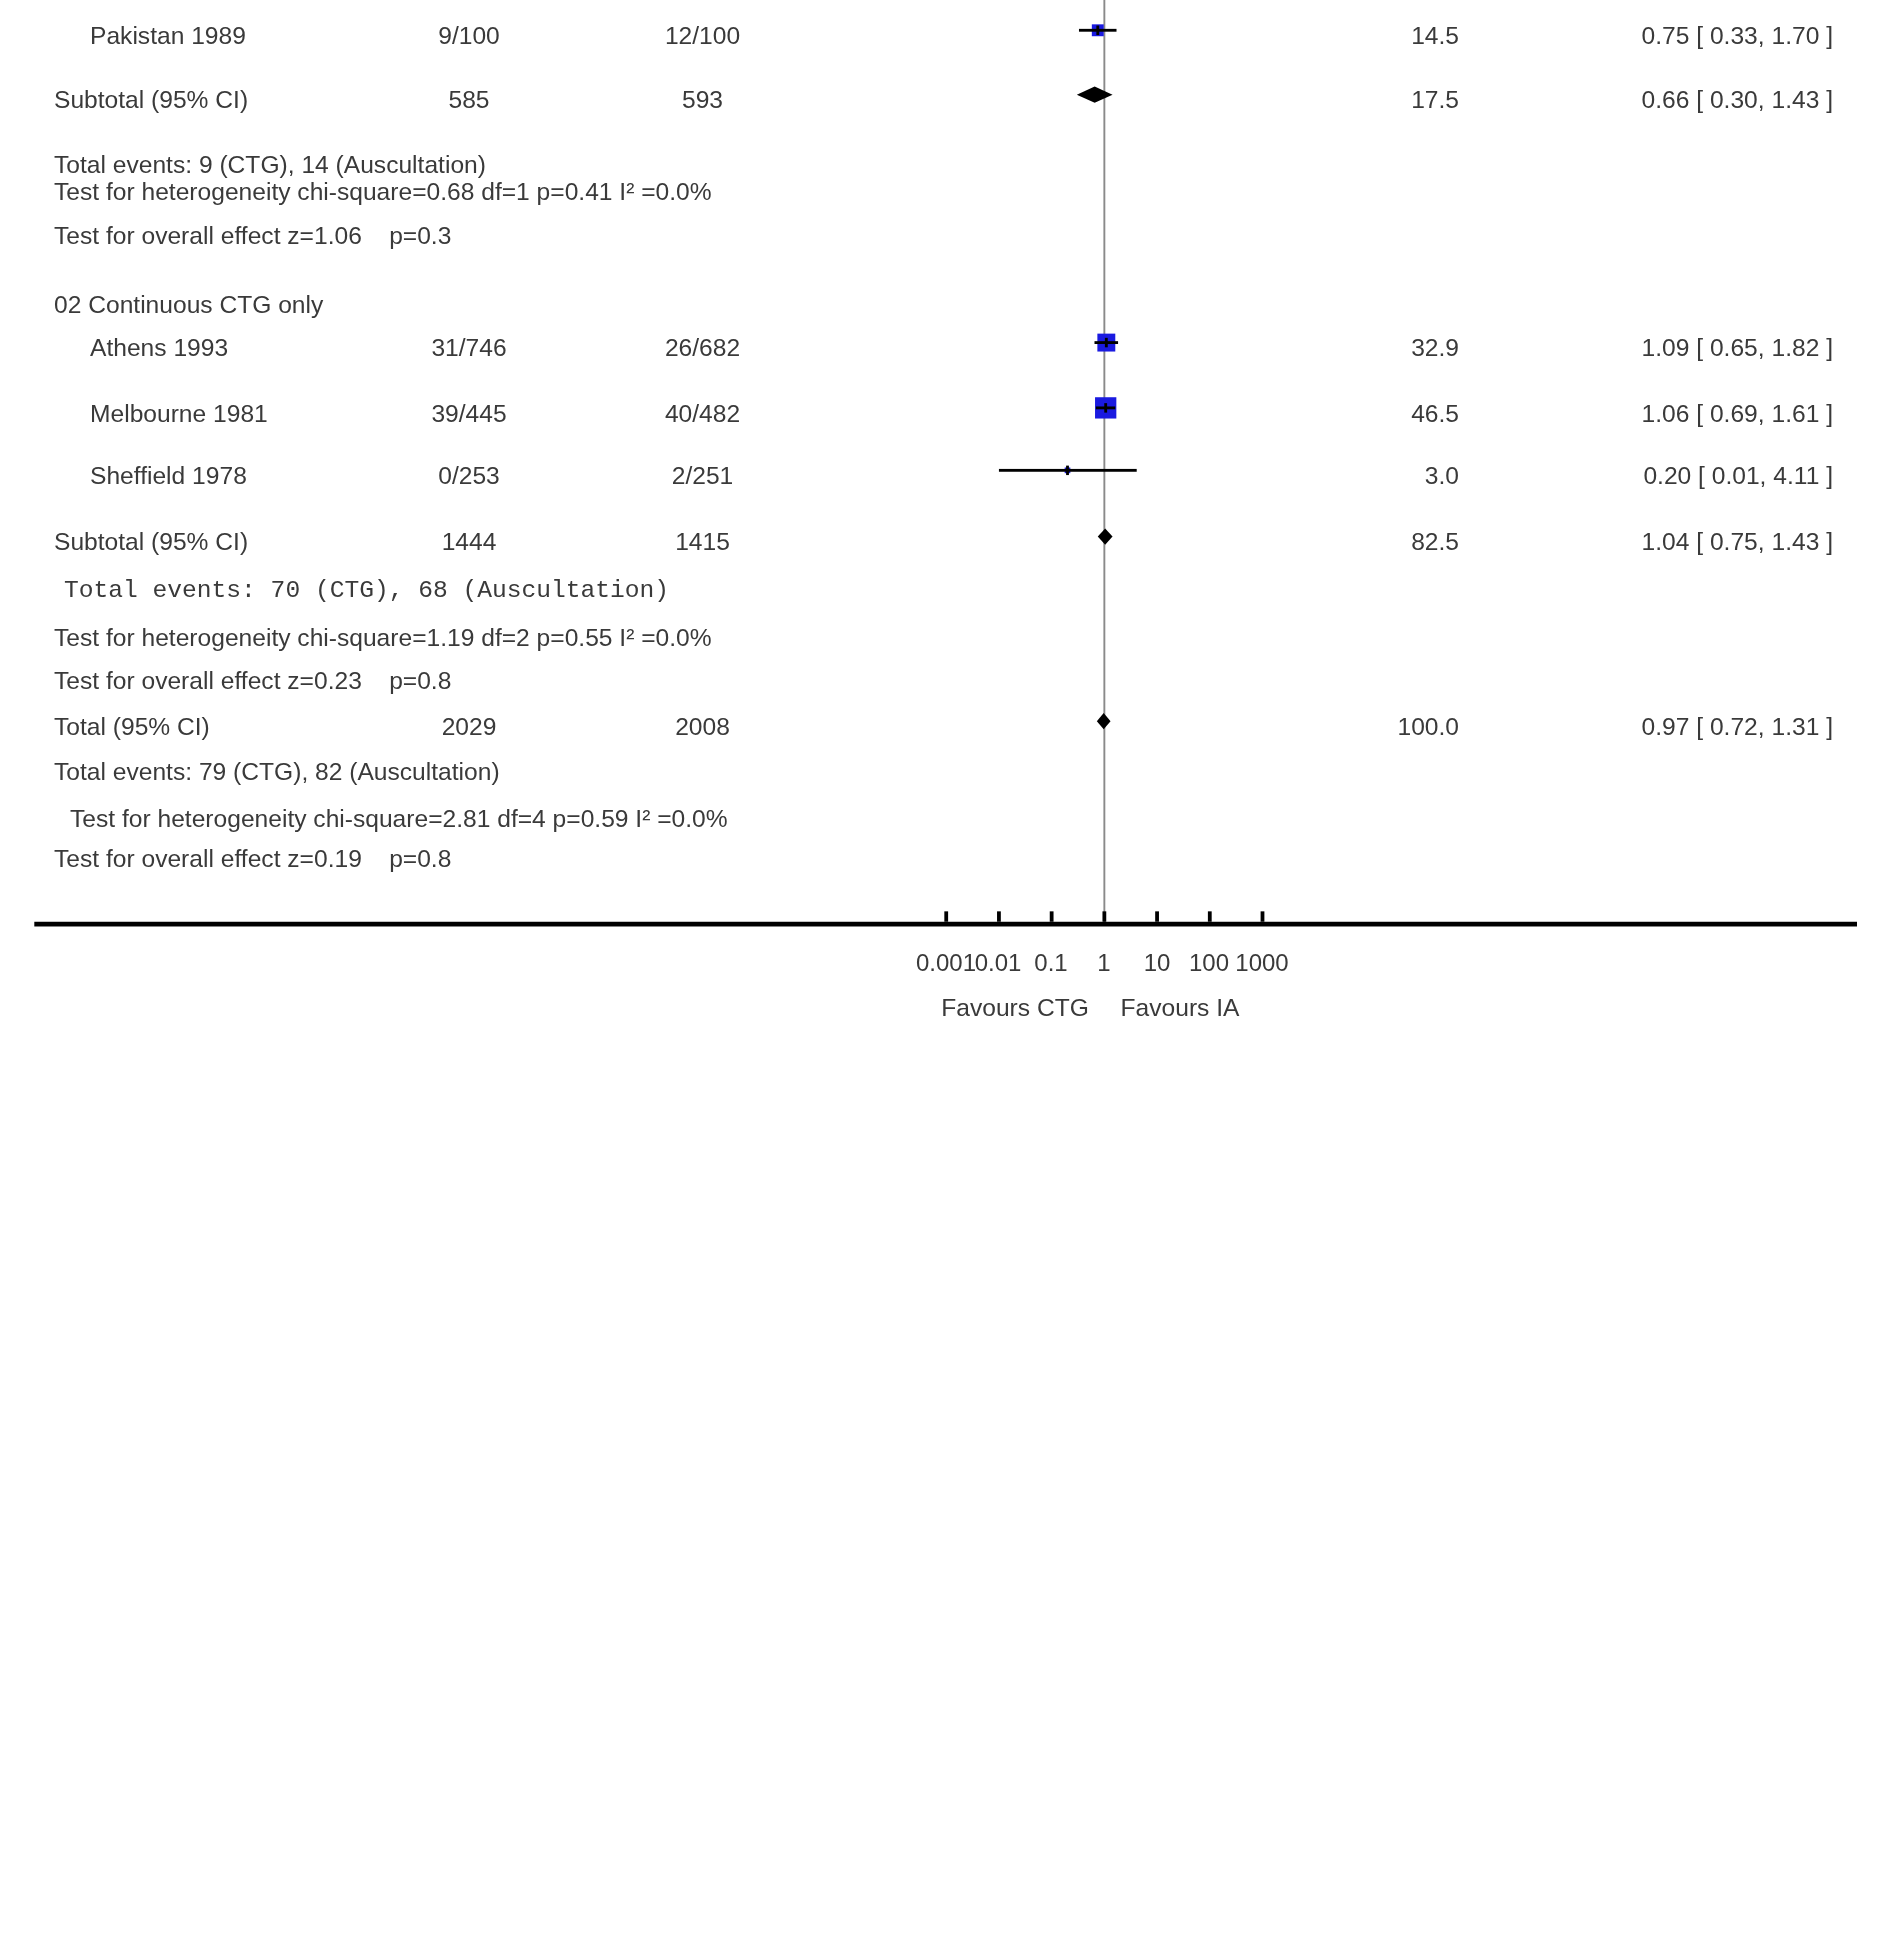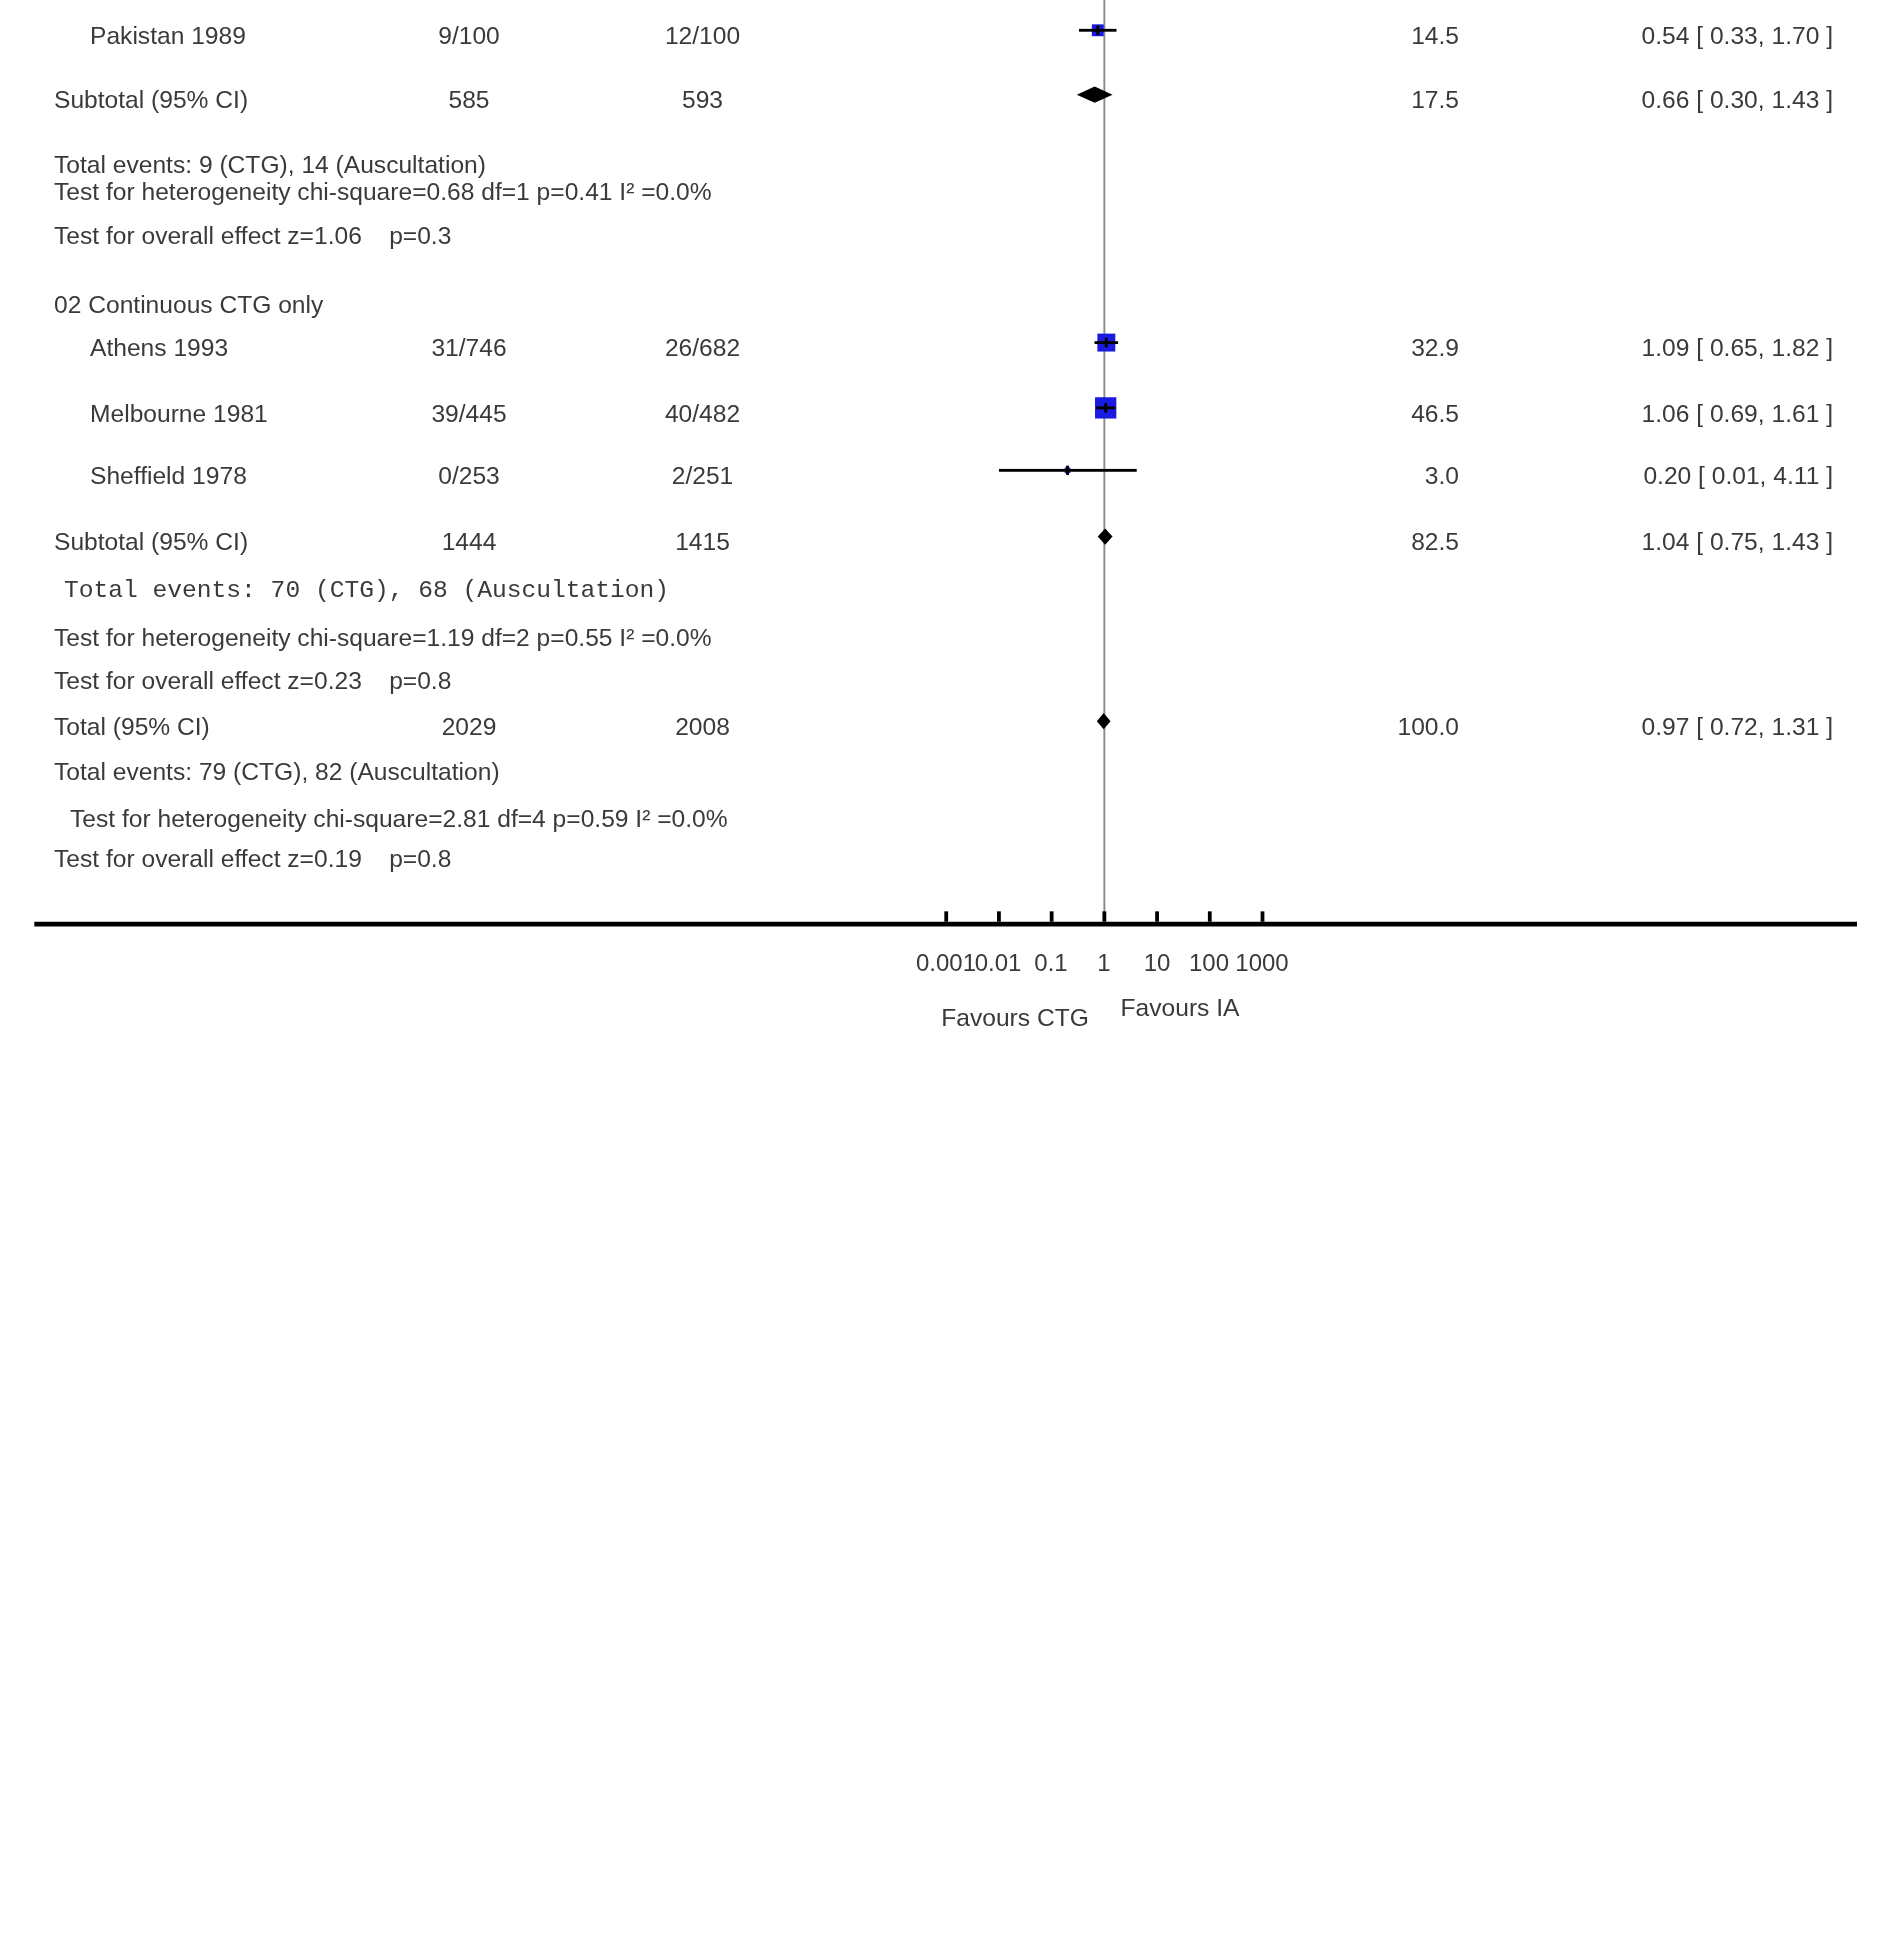--- a/index.html
+++ b/index.html
@@ -45,21 +45,21 @@
       <rect x="1220.4" y="963" width="4" height="11" fill="#000000"></rect>
       <rect x="1276.1000000000001" y="963" width="4" height="11" fill="#000000"></rect>
       <rect x="1331.8000000000002" y="963" width="4" height="11" fill="#000000"></rect>
     </svg>
   <div id="rows-layer">
       <div class="row" style="top: 19px;">
         <span class="lbl" style="left: 90px;">Pakistan 1989</span>
         <span class="treat">9/100</span>
         <span class="ctrl">12/100</span>
         <span class="wt">14.5</span>
-        <span class="rr">0.54 [ 0.33, 1.70 ]</span>
+        <span class="rr">0.75 [ 0.33, 1.70 ]</span>
       </div>
       <div class="row" style="top: 83px;">
         <span class="lbl" style="left: 54px;">Subtotal (95% CI)</span>
         <span class="treat">585</span>
         <span class="ctrl">593</span>
         <span class="wt">17.5</span>
         <span class="rr">0.66 [ 0.30, 1.43 ]</span>
       </div>
       <div class="row" style="top: 128px;">
         <span class="lbl" style="left: 54px; margin-top: 20px;">Total events: 9 (CTG), 14 (Auscultation)</span>
@@ -128,17 +128,17 @@
       </div>
     </div>
   <div id="axis-labels">
       <span class="tick-label" style="left: 880px; top: 948px;">0.001</span>
       <span class="tick-label" style="left: 932px; top: 948px;">0.01</span>
       <span class="tick-label" style="left: 985px; top: 948px;">0.1</span>
       <span class="tick-label" style="left: 1038px; top: 948px;">1</span>
       <span class="tick-label" style="left: 1091px; top: 948px;">10</span>
       <span class="tick-label" style="left: 1143px; top: 948px;">100</span>
       <span class="tick-label" style="left: 1196px; top: 948px;">1000</span>
-      <span class="favours" style="left: 892px; top: 992px; margin-top: 10px;">Favours CTG</span>
+      <span class="favours" style="left: 892px; top: 992px;">Favours CTG</span>
       <span class="favours" style="left: 1057px; top: 992px;">Favours IA</span>
     </div>
 </div>
 
 
 </body></html>

